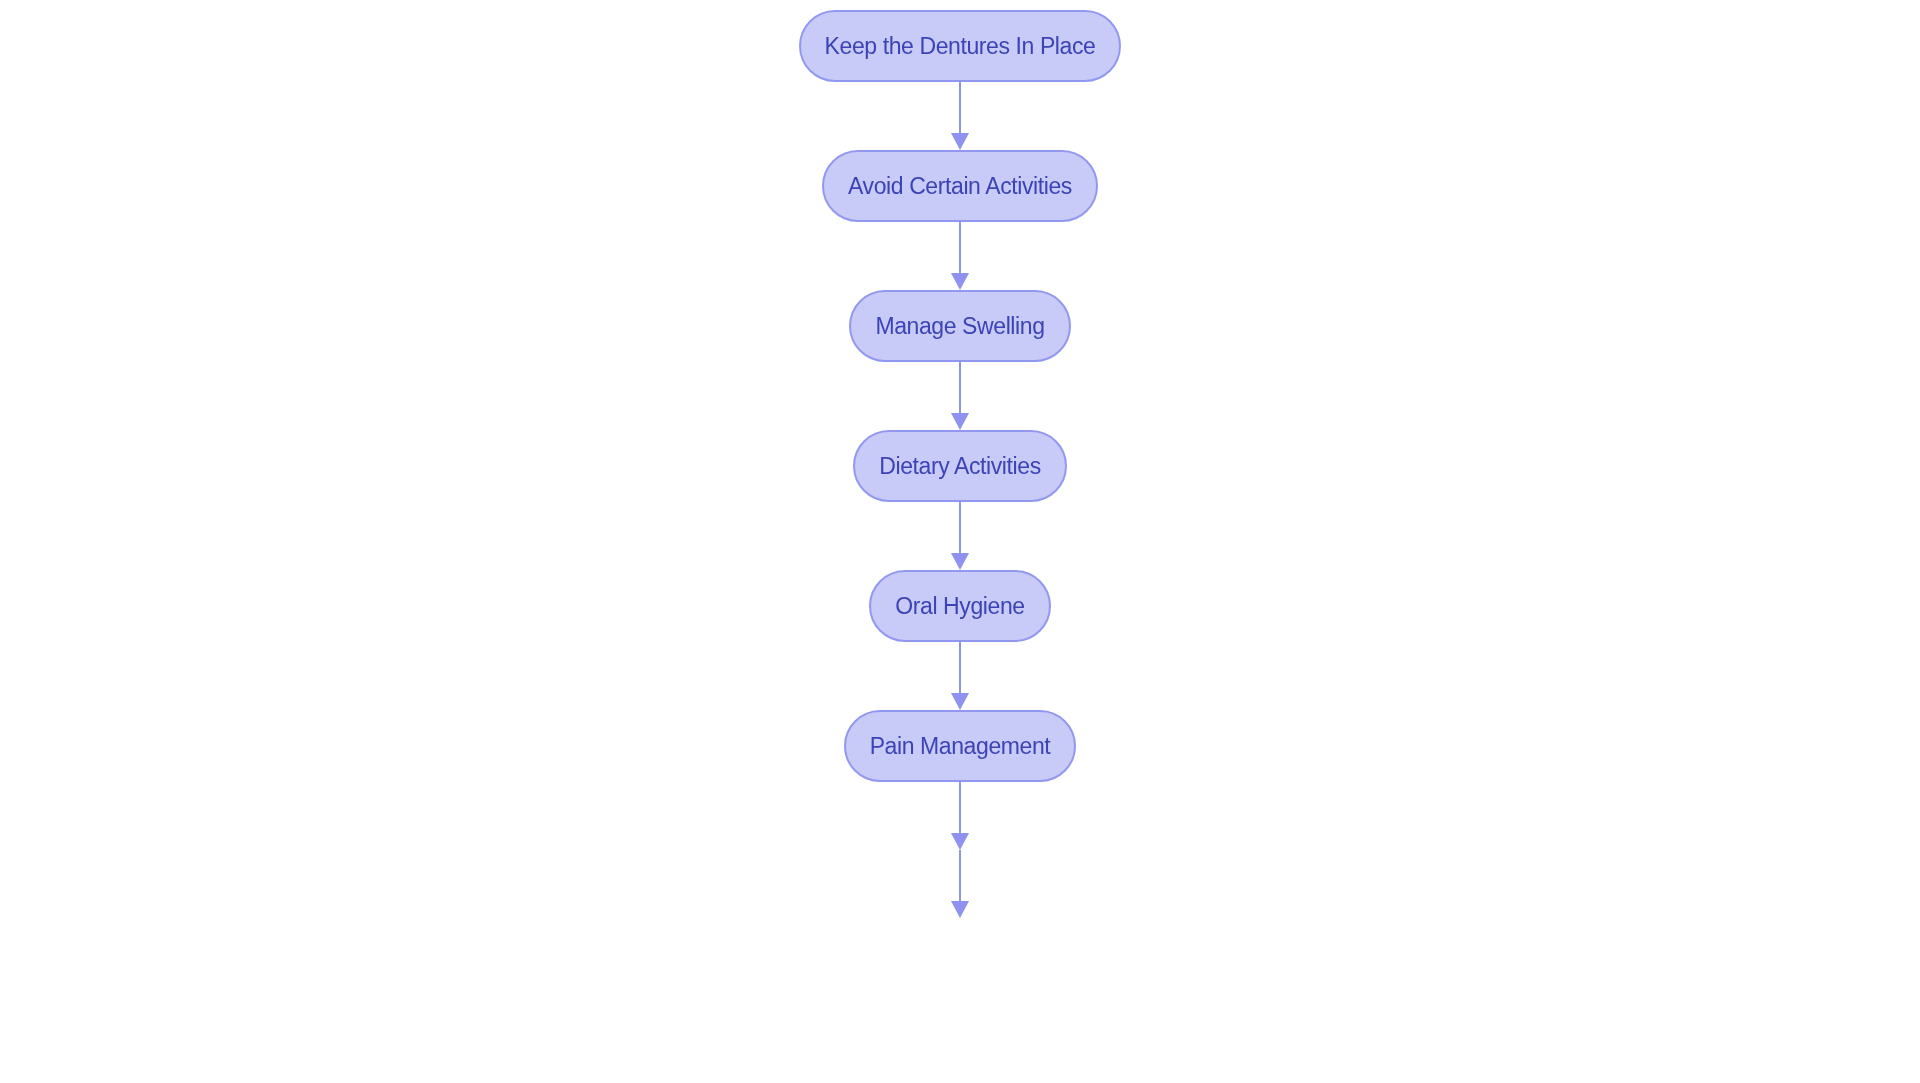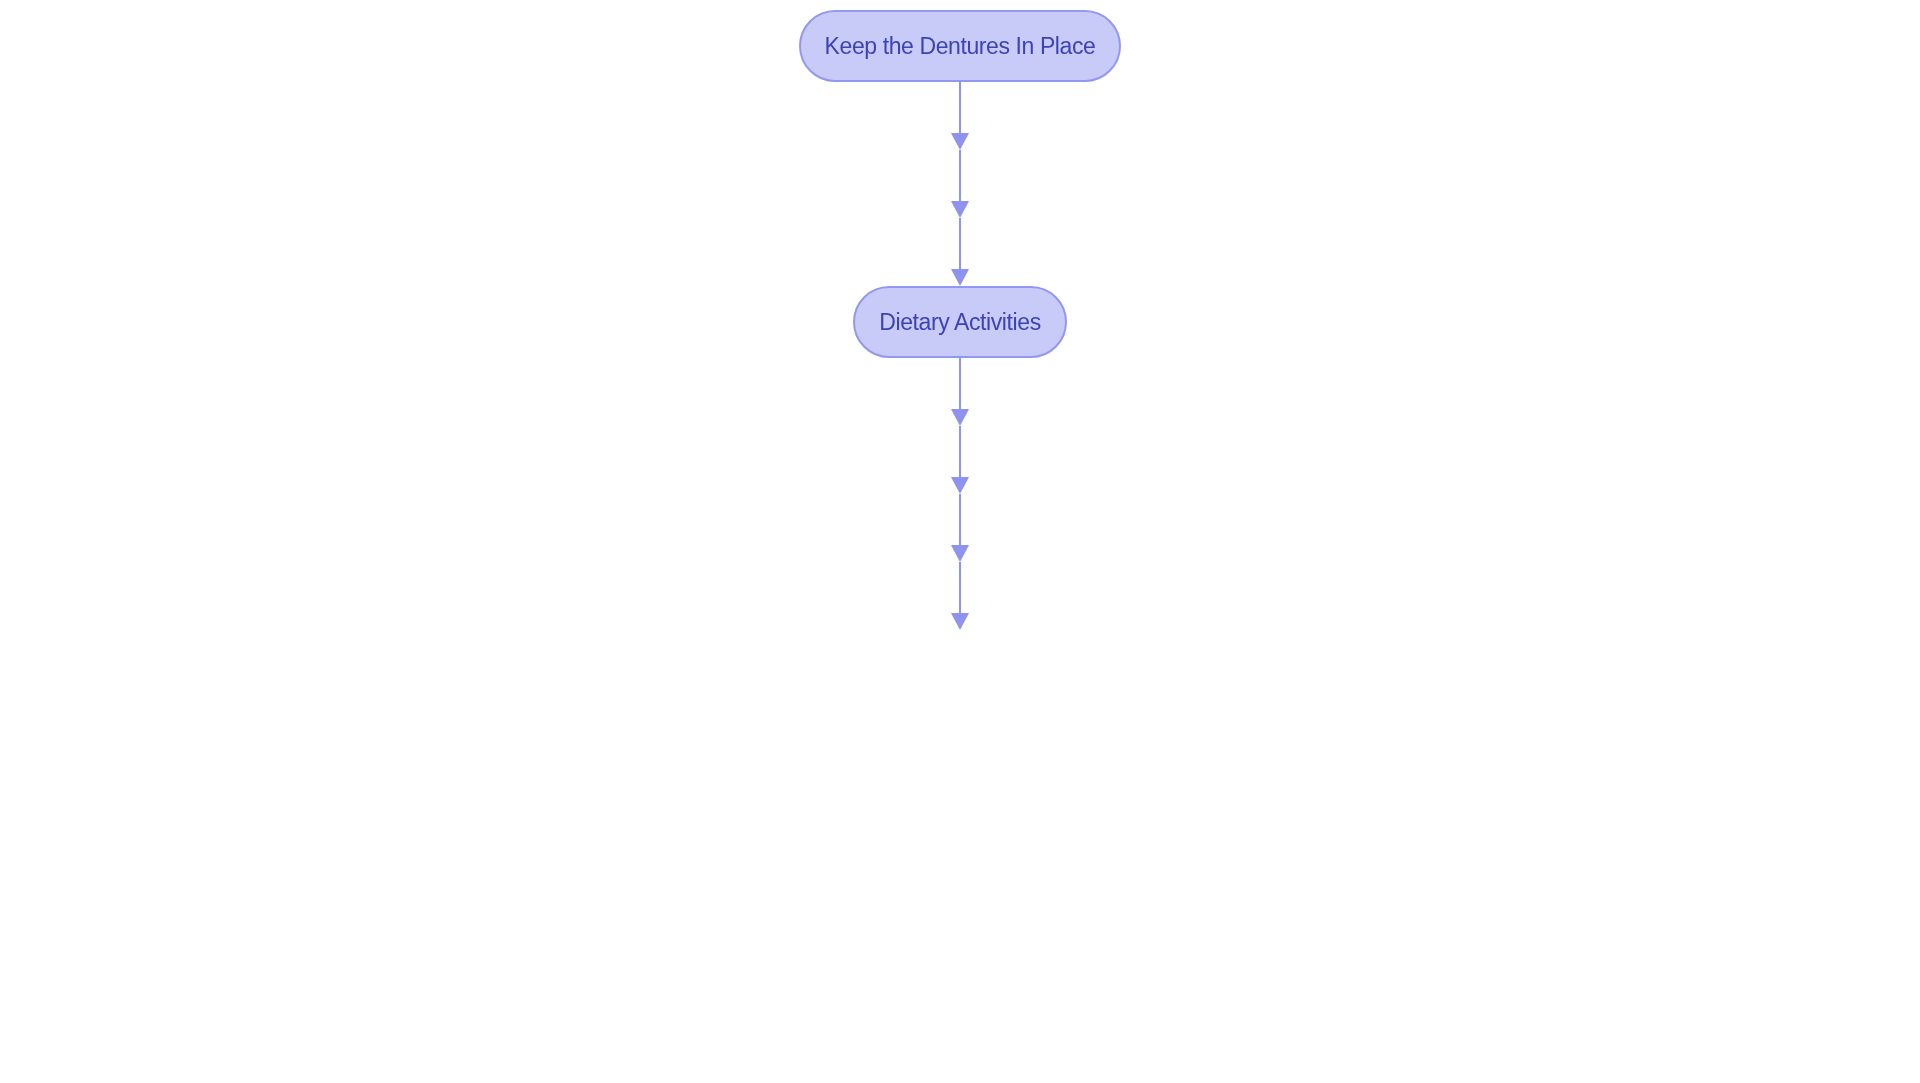--- a/index.html
+++ b/index.html
@@ -73,45 +73,49 @@
 <div class="viewport">
   <div class="flow-canvas">
 
     <div class="flow-node">Keep the Dentures In Place</div>
 
     <div class="flow-arrow">
       <div class="arrow-line"></div>
       <div class="arrow-head"></div>
     </div>
 
+    <div class="flow-node">Avoid Certain Activities</div>
 
     <div class="flow-arrow">
       <div class="arrow-line"></div>
       <div class="arrow-head"></div>
     </div>
 
+    <div class="flow-node">Manage Swelling</div>
 
     <div class="flow-arrow">
       <div class="arrow-line"></div>
       <div class="arrow-head"></div>
     </div>
 
     <div class="flow-node">Dietary Activities</div>
 
     <div class="flow-arrow">
       <div class="arrow-line"></div>
       <div class="arrow-head"></div>
     </div>
 
+    <div class="flow-node">Oral Hygiene</div>
 
     <div class="flow-arrow">
       <div class="arrow-line"></div>
       <div class="arrow-head"></div>
     </div>
 
+    <div class="flow-node">Pain Management</div>
 
     <div class="flow-arrow">
       <div class="arrow-line"></div>
       <div class="arrow-head"></div>
     </div>
 
 
     <div class="flow-arrow">
       <div class="arrow-line"></div>
       <div class="arrow-head"></div>

